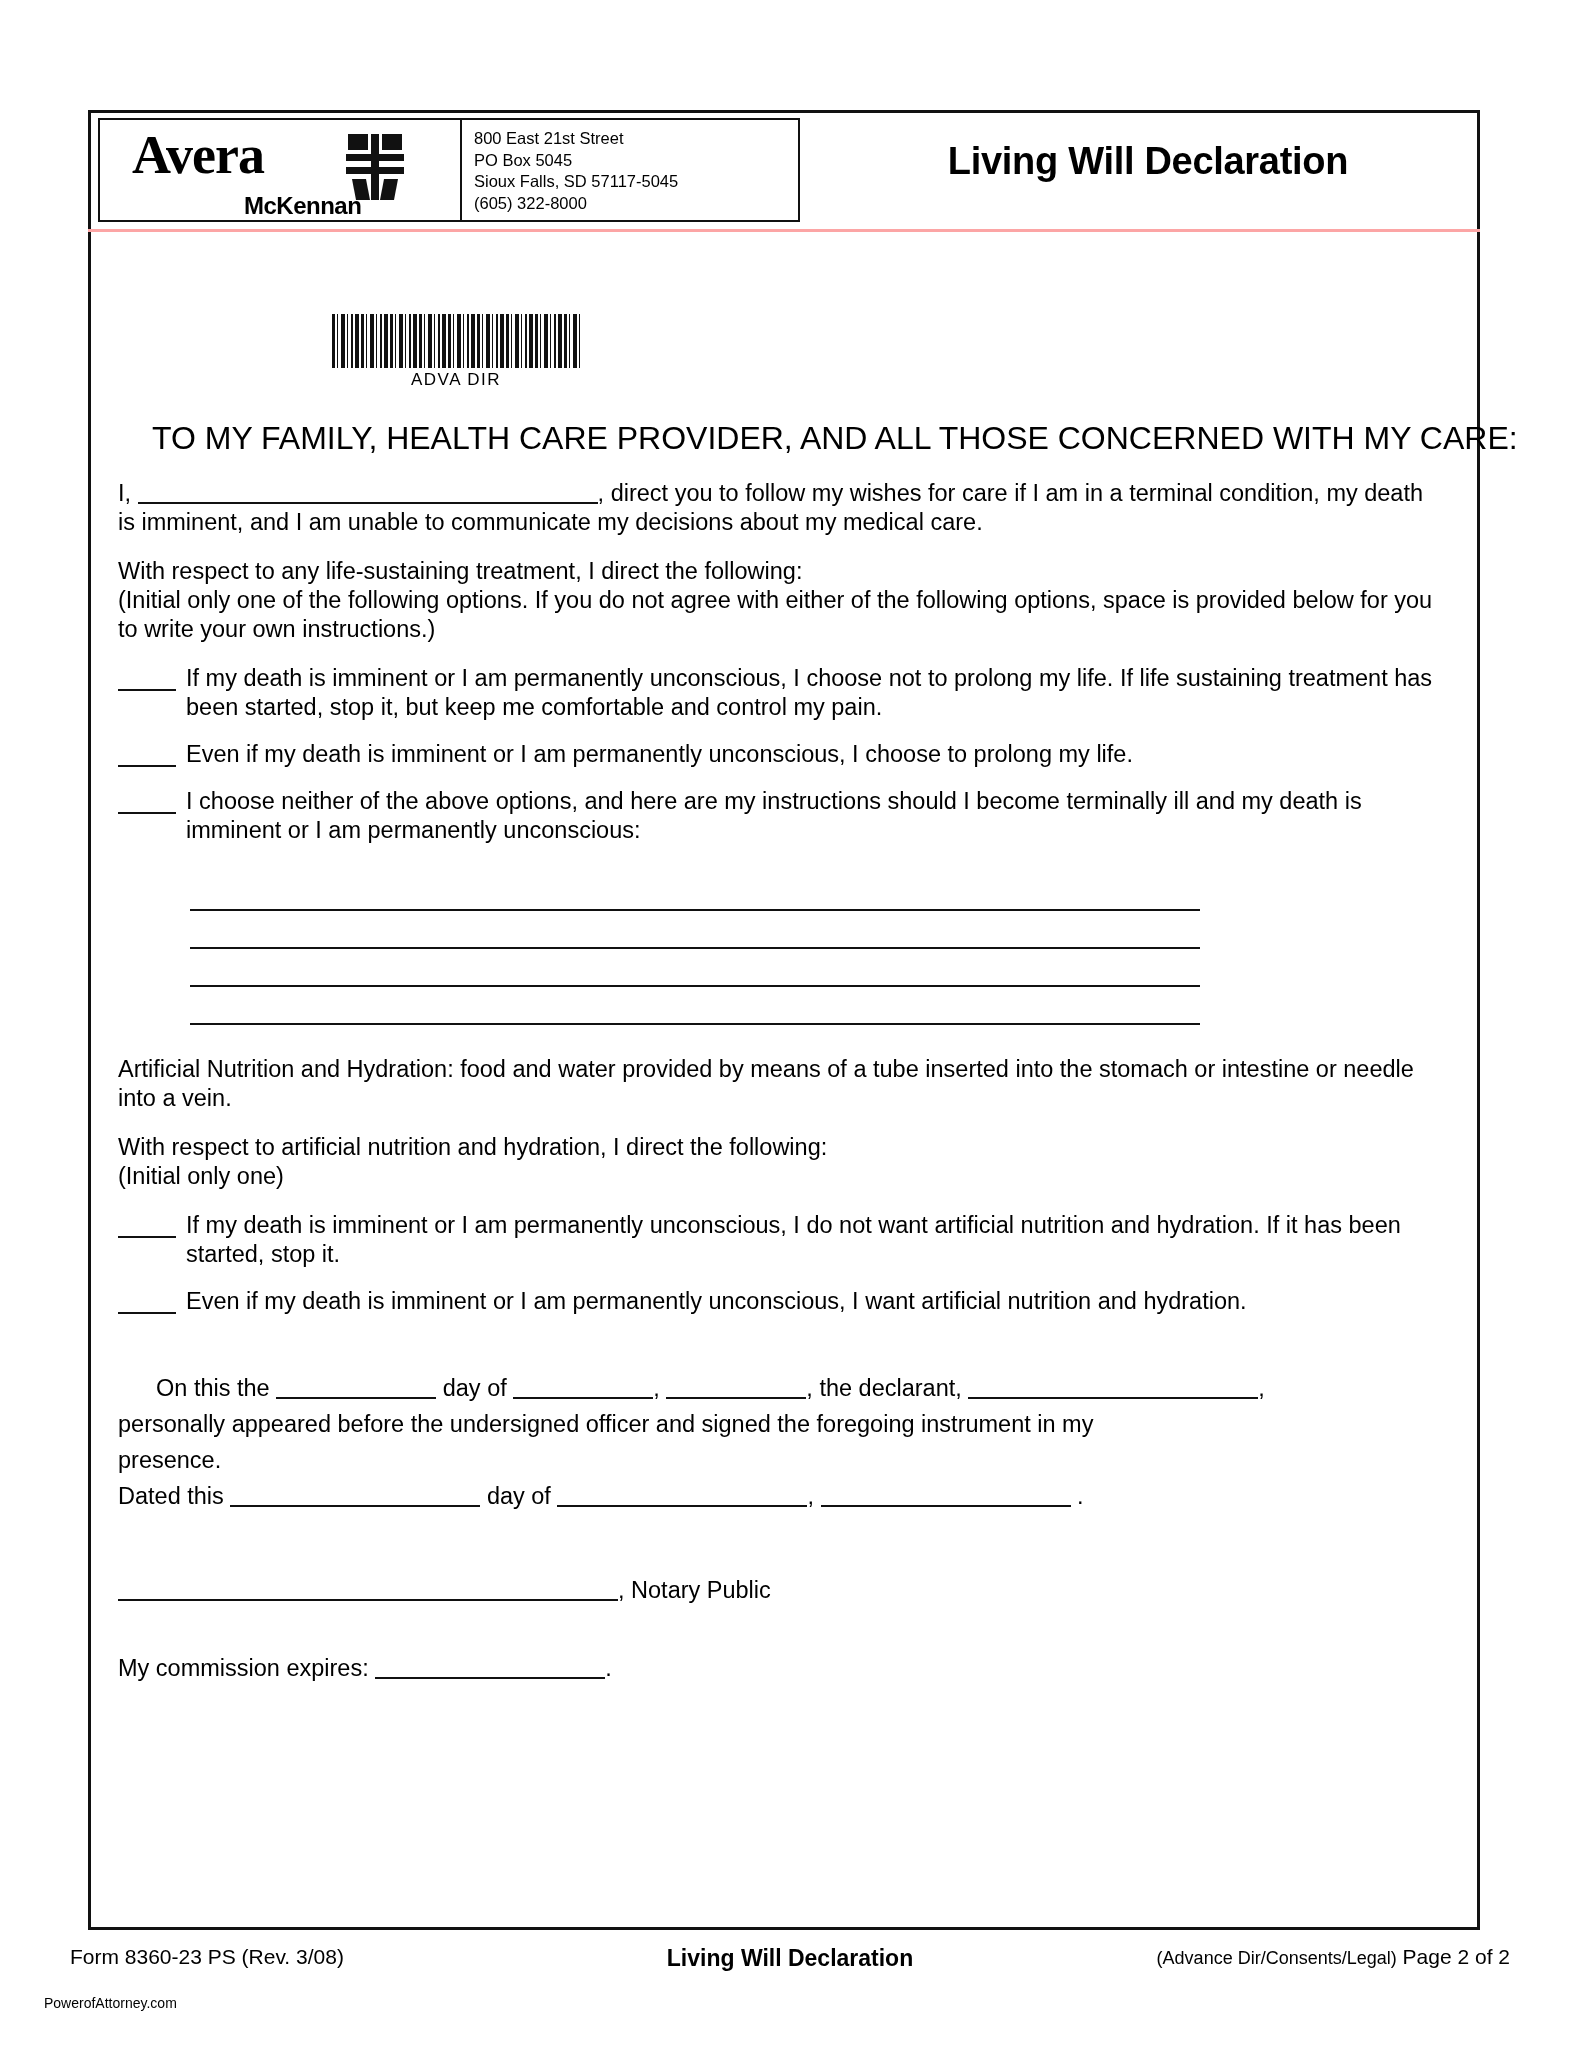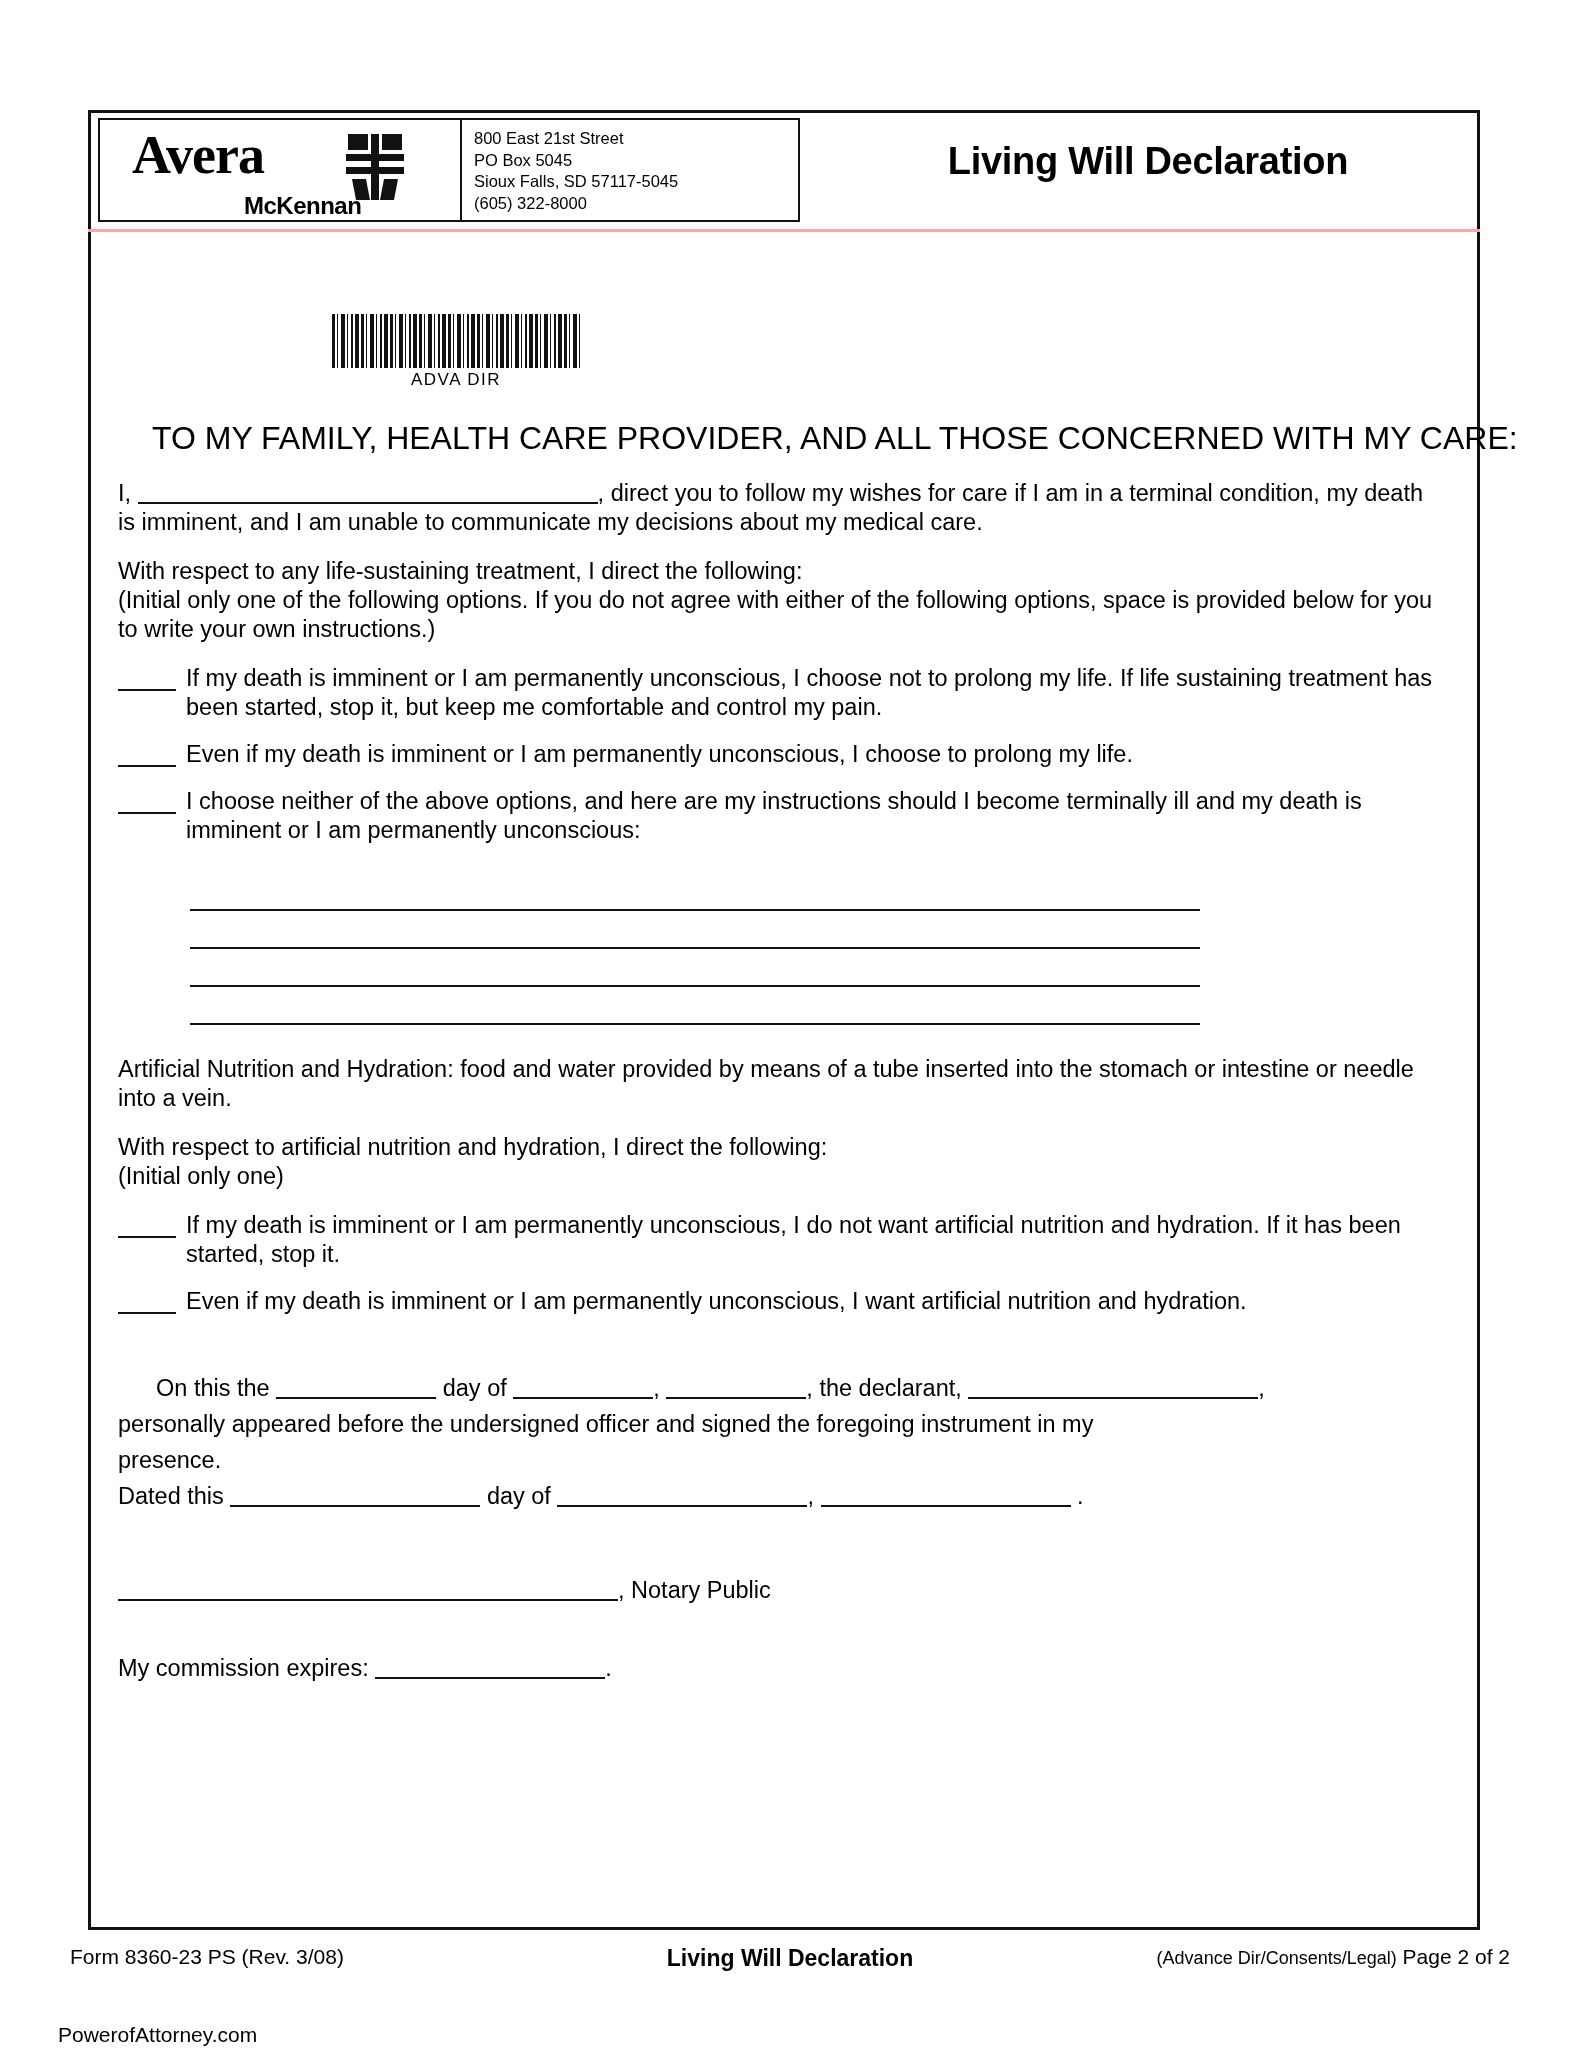--- a/index.html
+++ b/index.html
@@ -284,24 +284,23 @@
     top: 0;
     text-align: center;
     font-weight: bold;
     font-size: 23px;
   }
   .footer-right { position: absolute; right: 0; top: 0; white-space: nowrap; }
   .footer-right .small { font-size: 18px; }
 
   .watermark {
     position: absolute;
-    left: 58px;
+    left: 44px;
     top: 1995px;
-    font-size: 21px;
-    margin-top: 28px;
+    font-size: 14px;
   }
 </style>
 </head>
 <body>
 
 <div class="page">
 
   <div class="outer-frame"></div>
 
   <div class="header-band">

